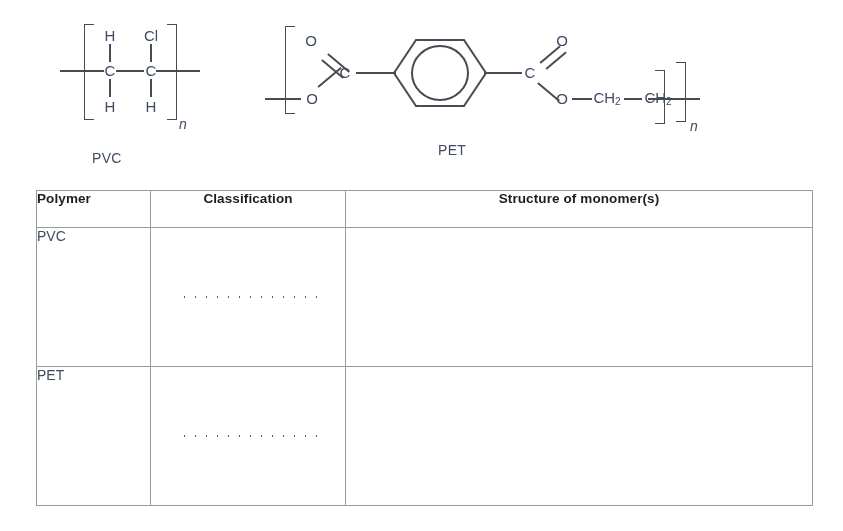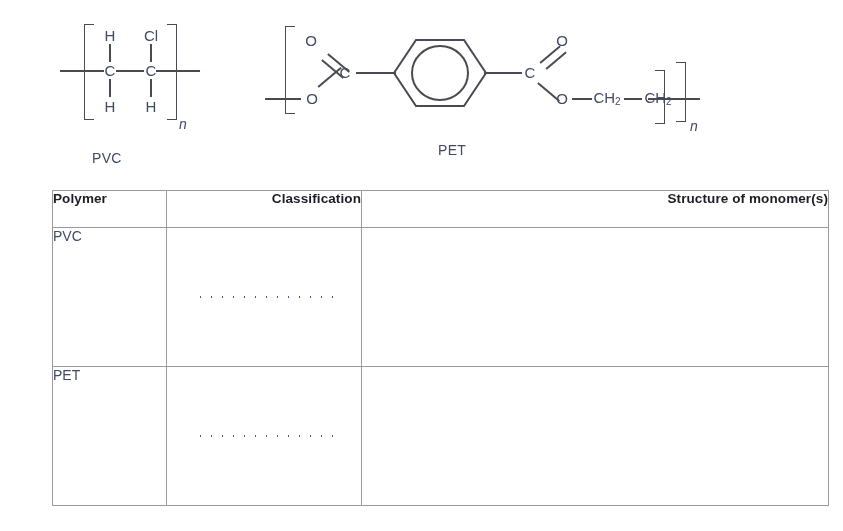--- a/index.html
+++ b/index.html
@@ -71,41 +71,41 @@
   .brk-r { border-left: none; }
 
   
   .benzene {
     position: absolute;
   }
 
   
   #answer-table {
     position: absolute;
-    left: 52px;
+    left: 36px;
     top: 190px;
     width: 776px;
     border-collapse: collapse;
     table-layout: fixed;
   }
   #answer-table th, #answer-table td {
     border: 1.4px solid #9a9a9a;
     padding: 0;
     vertical-align: top;
     background: #ffffff;
   }
   #answer-table th {
     height: 36px;
     font-size: 13.5px;
     font-weight: bold;
     color: #1d1d24;
     letter-spacing: .1px;
   }
   .th-pad-left { text-align: left; padding-left: 7px; }
-  .th-center   { text-align: right; }
+  .th-center   { text-align: center; }
 
   #answer-table td {
     height: 138px;
   }
   .cell-label {
     font-size: 14px;
     color: #3f4a63;
     padding: 5px 0 0 7px;
     text-align: left;
   }

